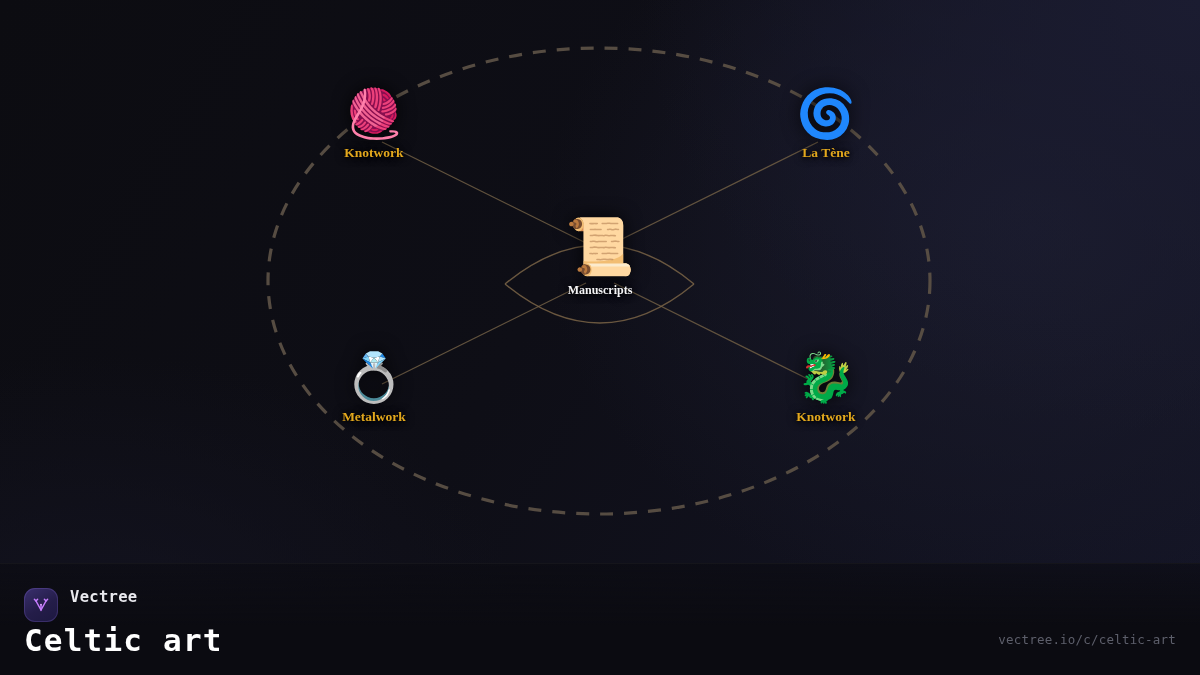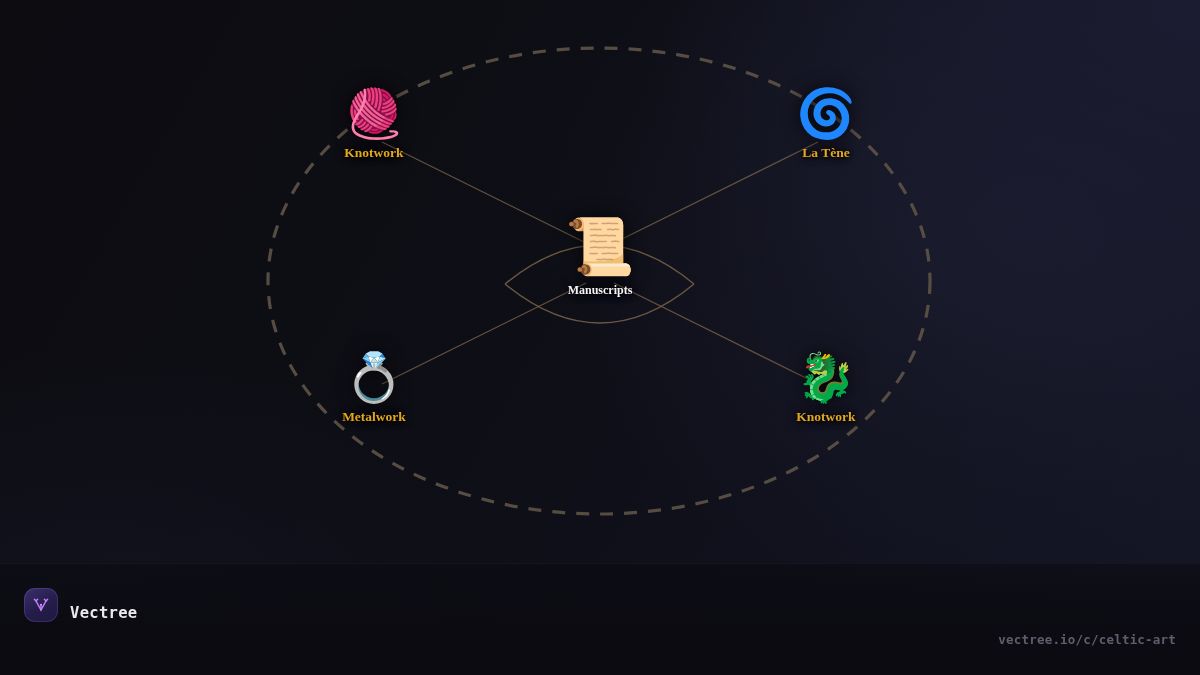--- a/index.html
+++ b/index.html
@@ -43,41 +43,41 @@
   .node.leaf .node-label { font-size:13.5px; color:#e3a81d; }
 
   
   #footer {
     position:absolute; left:0; right:0; bottom:0; height:112px;
     border-top:1px solid rgba(255,255,255,0.045);
     background:linear-gradient(180deg, rgba(10,10,16,0.55) 0%, #0b0b11 55%);
   }
   #brand {
     position:absolute; left:24px; top:24px;
-    display:flex; align-items:flex-end; gap:12px;
+    display:flex; align-items:flex-start; gap:12px;
   }
   #brand-mark {
     width:34px; height:34px; border-radius:11px;
     background:linear-gradient(150deg,#3a2f6e 0%,#241d49 55%,#1d1840 100%);
     display:flex; align-items:center; justify-content:center;
     box-shadow:0 0 0 1px rgba(150,120,235,.22) inset;
   }
   #brand-name {
     font-family:"DejaVu Sans Mono", monospace;
     font-size:15.5px; font-weight:bold; color:#e9e9ee; letter-spacing:.3px;
   }
   #page-title {
     position:absolute; left:24px; top:58px;
     font-family:"DejaVu Sans Mono", monospace;
     font-size:31px; font-weight:bold; color:#ffffff; letter-spacing:1.2px;
   }
   #footer-url {
     position:absolute; right:24px; bottom:28px;
     font-family:"DejaVu Sans Mono", monospace;
-    font-size:12.5px; color:#5d5f6b; letter-spacing:.2px;font-weight:bold;
+    font-size:12.5px; color:#5d5f6b; letter-spacing:.2px;
   }
 </style>
 </head>
 <body>
 
 <div id="stage">
 
   <div id="graph">
     <svg width="1200" height="675">
 
@@ -126,16 +126,17 @@
             <path d="M5 6 L10 15 L15 6"></path>
             <path d="M5 6 L3.4 4.3 M5 6 L6.6 4.3"></path>
             <path d="M15 6 L13.4 4.3 M15 6 L16.6 4.3"></path>
             <path d="M10 15 L10 10"></path>
           </g>
           <circle cx="10" cy="9.6" r="0.9" fill="#e0aaff"></circle>
         </svg>
       </div>
       <div id="brand-name">Vectree</div>
     </div>
+    <div id="page-title">Celtic art</div>
     <div id="footer-url">vectree.io/c/celtic-art</div>
   </div>
 
 </div>
 
 </body></html>

